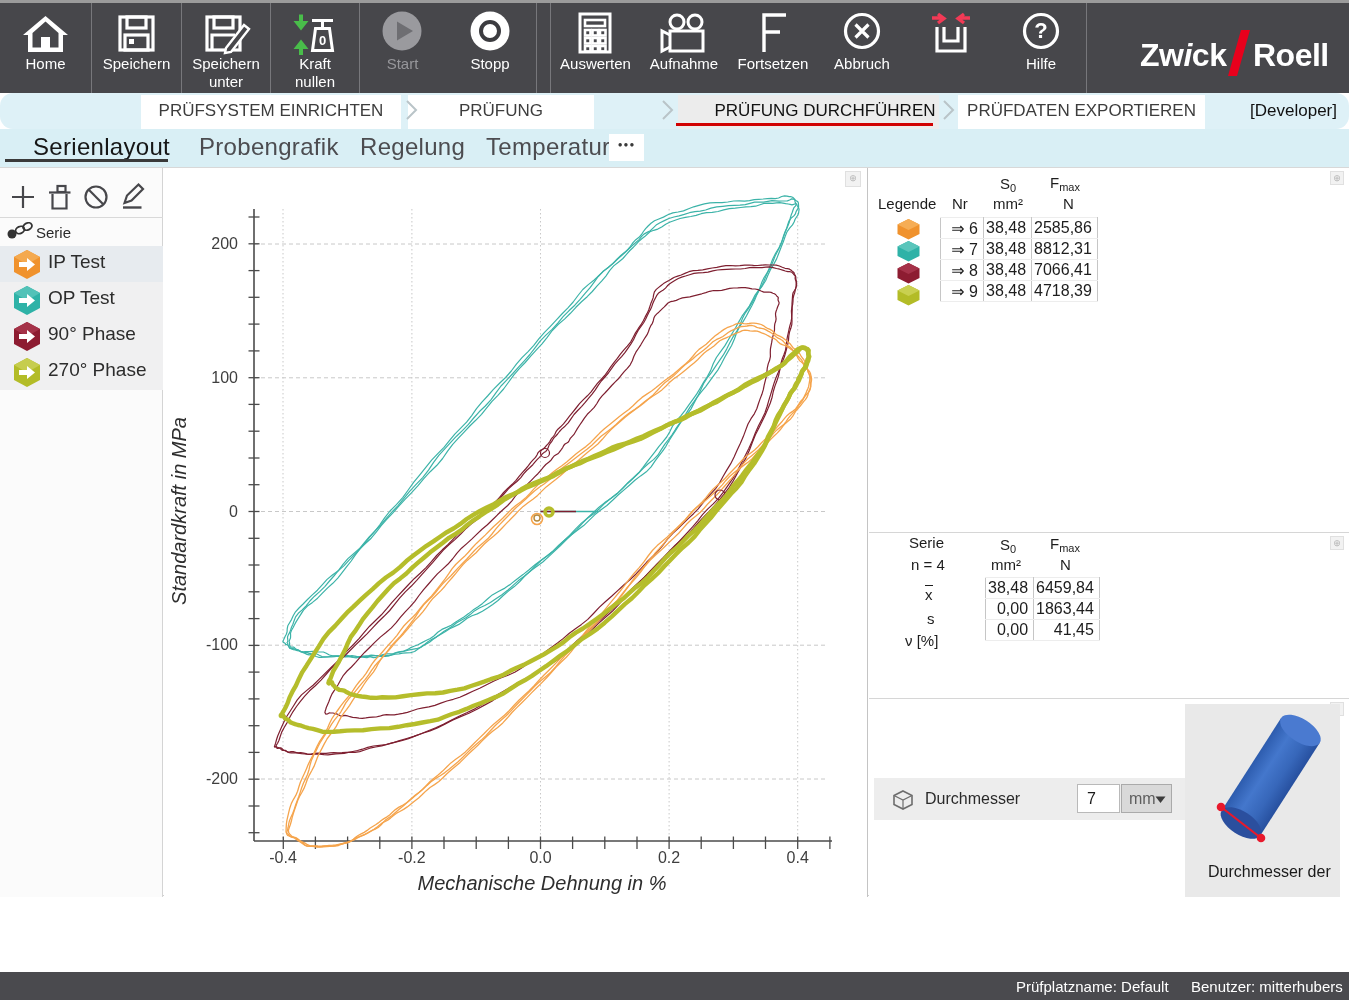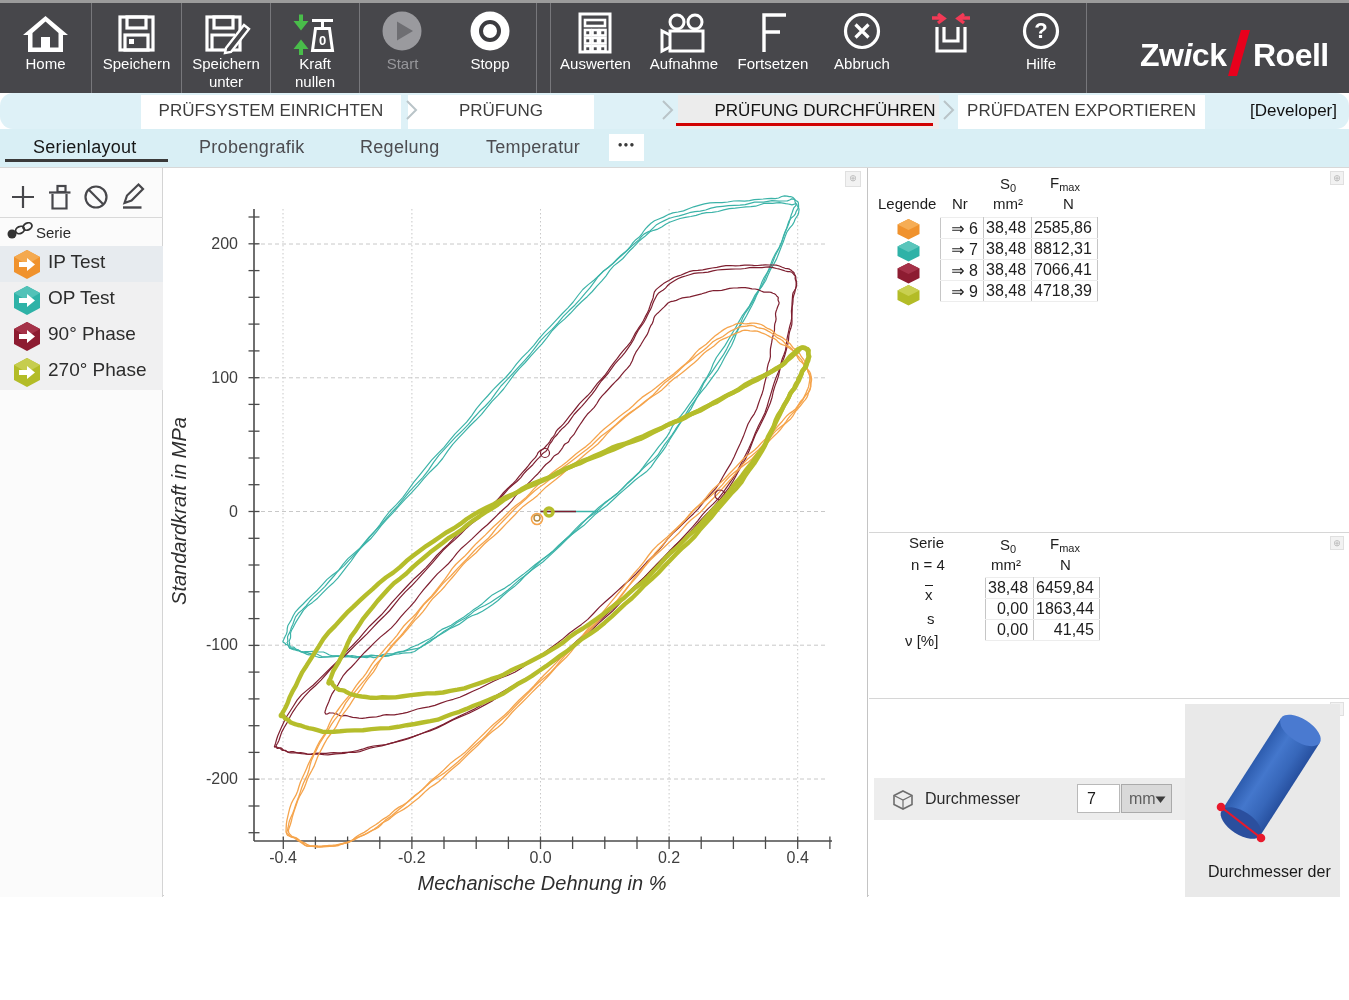--- a/index.html
+++ b/index.html
@@ -20,21 +20,21 @@
 
 #crumbs { position:absolute; left:0; top:93px; width:1349px; height:36px; background:#def1f7;border-radius:13px; }
 .crumb { position:absolute; top:2px; height:34px; line-height:32px; font-size:17px; color:#3d3d3d; text-align:center; background:#fff; }
 .crumb.active { background:#ececec; color:#111; }
 .redline { position:absolute; height:3px; background:#d10000; }
 .chev { position:absolute; top:7px; width:14px; height:20px; }
 #dev { position:absolute; right:12px; top:2px; line-height:32px; font-size:17px; color:#111; }
 
 
 #tabrow { position:absolute; left:0; top:129px; width:1349px; height:38px; background:#d9eff5; }
-.vtab { position:absolute; top:0; height:38px; line-height:36px; font-size:18px; letter-spacing:0.3px; color:#4c4c50; }
+.vtab { position:absolute; top:0; height:38px; line-height:36px; font-size:24px; letter-spacing:0.3px; color:#4c4c50; }
 #tabact { color:#161616; }
 #tabunder { position:absolute; left:5px; top:30px; width:163px; height:3px; background:#3a3a3a; }
 #dotsbtn { position:absolute; left:609px; top:5px; width:35px; height:27px; background:#fff; color:#3a3a3a; text-align:center; font-size:8px; letter-spacing:1px; line-height:22px; }
 
 
 #content { position:absolute; left:0; top:167px; width:1349px; height:729px; background:#fff; border-bottom:1px solid #cfcfcf; border-top:1px solid #d8d8d8; }
 
 
 #sidebar { position:absolute; left:0; top:0; width:163px; height:729px; background:#fbfbfb; border-right:1px solid #d4d4d4; }
 #sbicons { position:absolute; left:0; top:0; width:163px; height:50px; border-bottom:1px solid #d9d9d9; }
@@ -499,13 +499,17 @@
             <line x1="36" y1="103" x2="76" y2="134"></line>
             <circle cx="36" cy="103" r="3.2"></circle>
               <circle cx="76" cy="134" r="3.2"></circle>
           </g>
         </svg>
         <div style="position:absolute; left:23px; top:159px; font-size:16px; color:#1a1a1a;">Durchmesser der</div>
       </div>
     </div>
   </div>
 
+  <div id="statusbar">
+    <span style="position:absolute; left:1016px; top:6px; font-size:15px;">Prüfplatzname: Default</span>
+    <span style="position:absolute; left:1191px; top:6px; font-size:15px;">Benutzer: mitterhubers</span>
+  </div>
 </div>
 
 </body></html>

